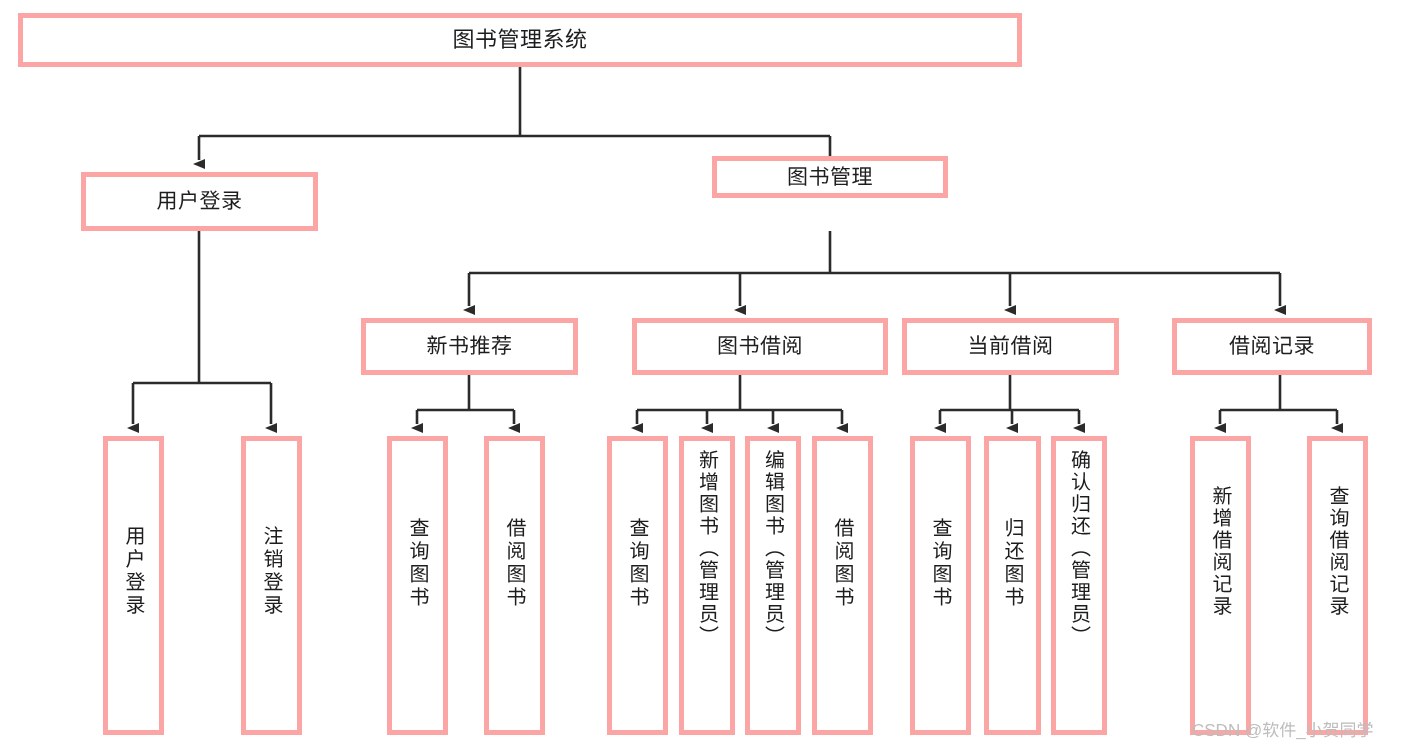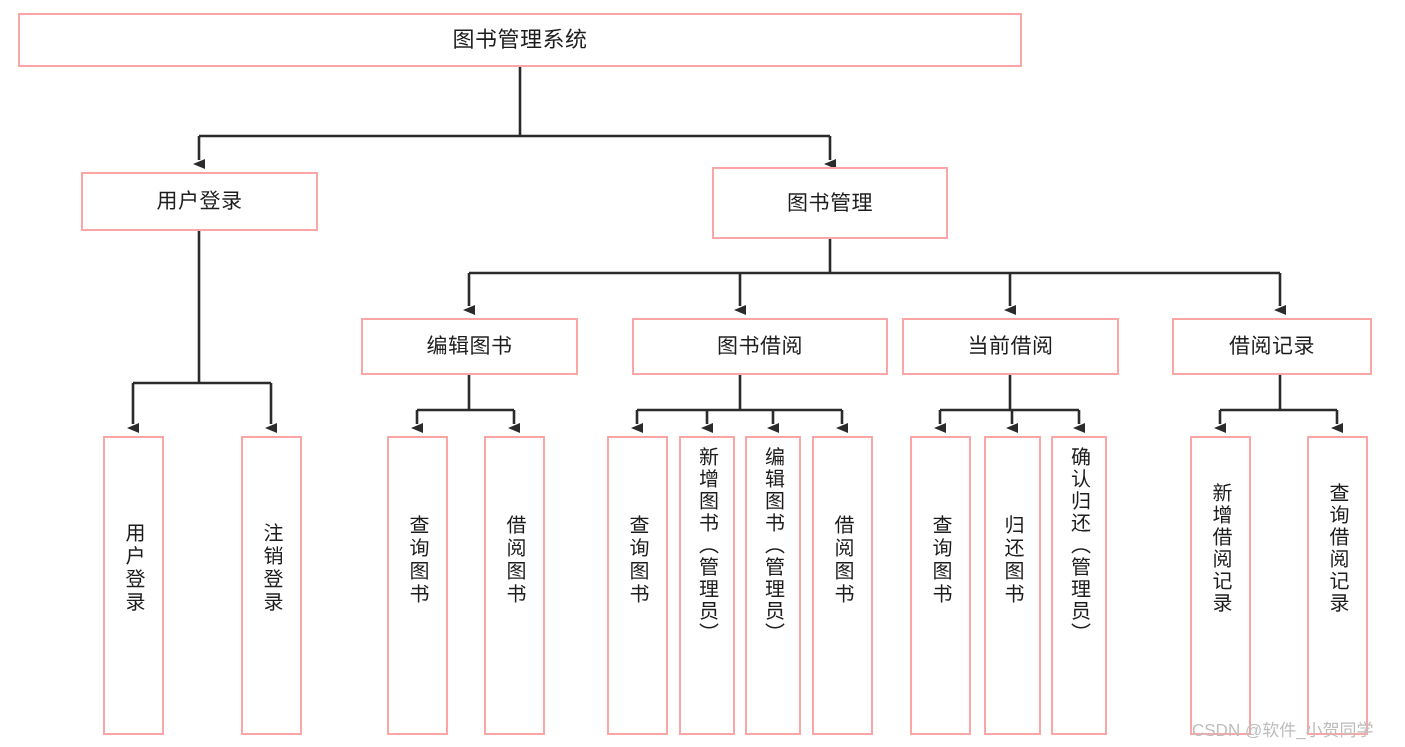--- a/index.html
+++ b/index.html
@@ -22,21 +22,21 @@
     position: absolute;
     left: 0;
     top: 0;
     width: 1405px;
     height: 747px;
     pointer-events: none;
   }
   .node {
     position: absolute;
     box-sizing: border-box;
-    border: 2px solid #fca5a5;
+    border: 5px solid #fca5a5;
     background: #ffffff;
     display: flex;
     align-items: center;
     justify-content: center;
     color: #1d1d1d;
   }
   .node .label {
     display: block;
     text-align: center;
     line-height: 1.28;
@@ -129,26 +129,26 @@
     </g>
   </svg>
 
   <div class="node horiz root" style="left:18px; top:13px; width:1004px; height:54px;">
     <span class="label">图书管理系统</span>
   </div>
 
   <div class="node horiz" style="left:81px; top:172px; width:237px; height:59px;">
     <span class="label">用户登录</span>
   </div>
-  <div class="node horiz" style="left:712px; top:167px; width:236px; height:72px;">
+  <div class="node horiz" style="left:712px; top:156px; width:236px; height:42px;">
     <span class="label">图书管理</span>
   </div>
 
   <div class="node horiz" style="left:361px; top:318px; width:217px; height:57px;">
-    <span class="label">编辑图书</span>
+    <span class="label">新书推荐</span>
   </div>
   <div class="node horiz" style="left:632px; top:318px; width:256px; height:57px;">
     <span class="label">图书借阅</span>
   </div>
   <div class="node horiz" style="left:902px; top:318px; width:217px; height:57px;">
     <span class="label">当前借阅</span>
   </div>
   <div class="node horiz" style="left:1172px; top:318px; width:200px; height:57px;">
     <span class="label">借阅记录</span>
   </div>

